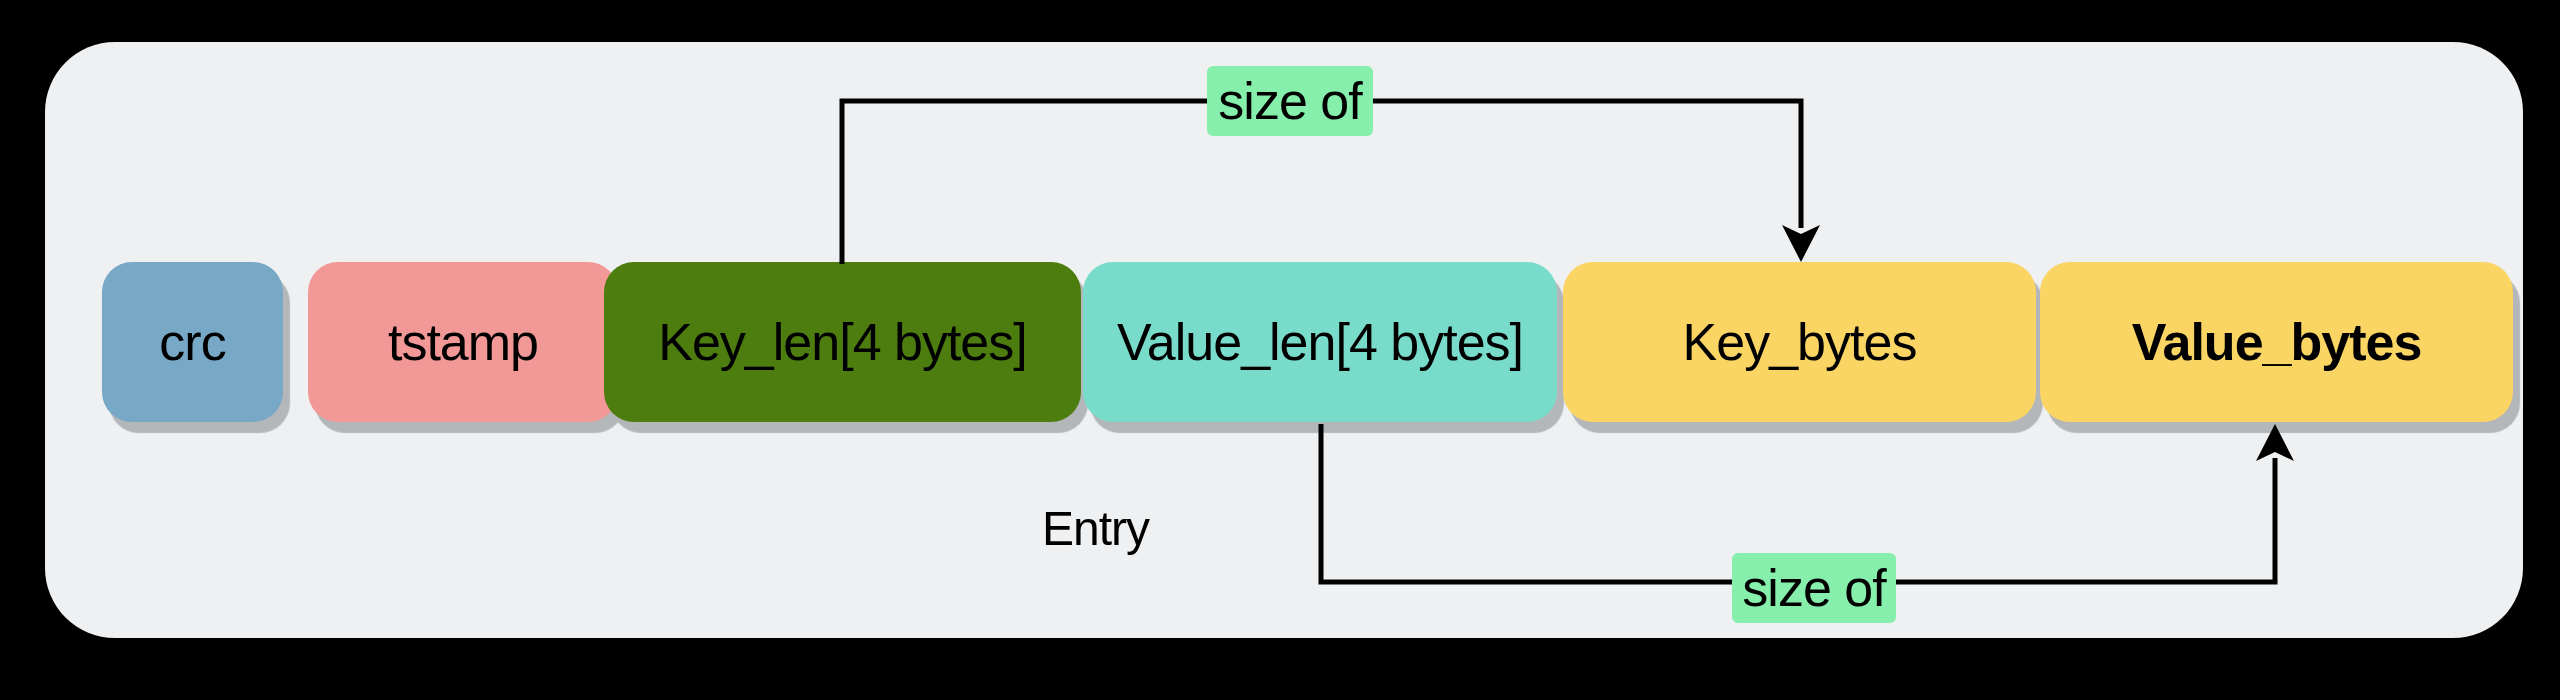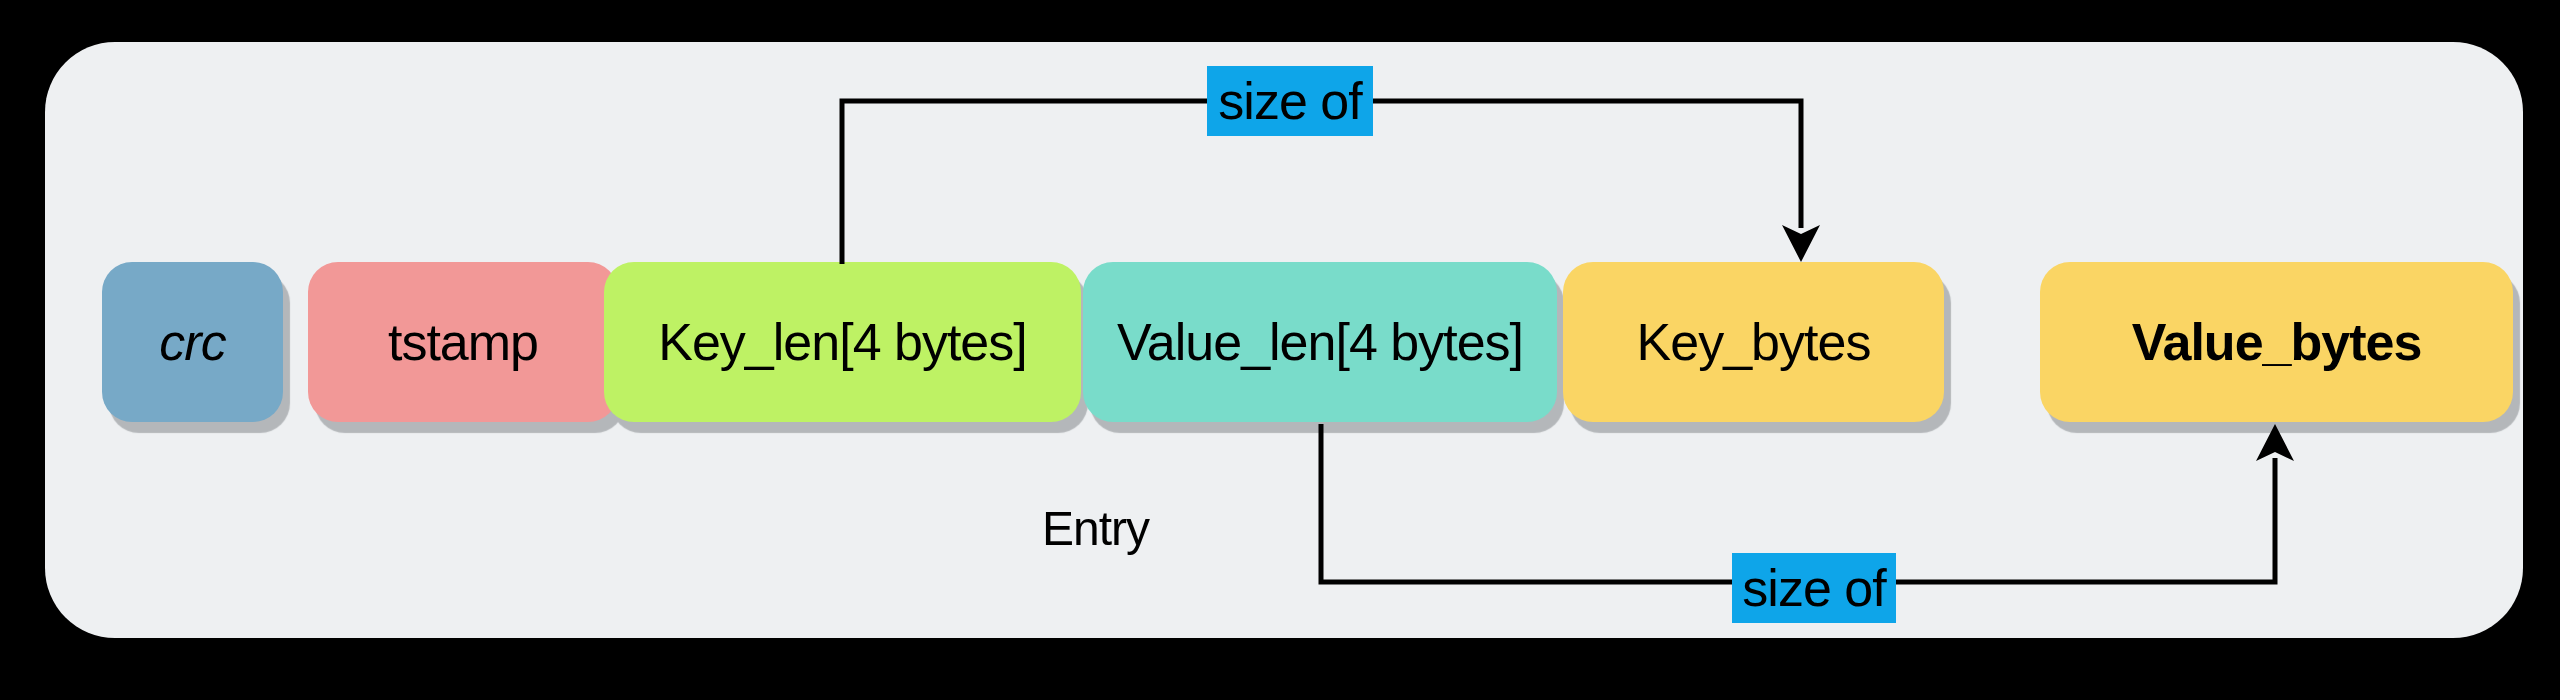--- a/index.html
+++ b/index.html
@@ -36,67 +36,68 @@
     justify-content: center;
     color: #000000;
     font-size: 52px;
     letter-spacing: -1px;
     white-space: nowrap;
   }
   .fbox-crc        { left: 102px;  width: 181px; }
   .fbox-tstamp     { left: 308px;  width: 310px; }
   .fbox-keylen     { left: 604px;  width: 477px; }
   .fbox-valuelen   { left: 1083px; width: 474px; }
-  .fbox-keybytes   { left: 1563px; width: 381px; }
+  .fbox-keybytes   { left: 1563px; width: 473px; }
   .fbox-valuebytes { left: 2040px; width: 473px; }
   .arrows {
     position: absolute;
     left: 0;
     top: 0;
     width: 2560px;
     height: 700px;
     pointer-events: none;
   }
   .sizeof-label {
     position: absolute;
-    background: #0ea5e9;
+    background: #86efac;
     color: #000000;
     font-size: 52px;
     letter-spacing: -1px;
     display: flex;
     align-items: center;
     justify-content: center;
     white-space: nowrap;
+    border-radius: 6px;
   }
   .sizeof-top    { left: 1207px; top: 66px;  width: 166px; height: 70px; }
   .sizeof-bottom { left: 1732px; top: 553px; width: 164px; height: 70px; }
   .entry-title {
     position: absolute;
     left: 1042px;
     top: 501px;
     font-size: 48px;
     letter-spacing: -1px;
     color: #000000;
     white-space: nowrap;
   }
 </style>
 </head>
 <body style="background-color: rgb(0, 0, 0);">
 
 <div class="stage">
 
   <div class="panel" style="background-color: rgb(238, 240, 242);"></div>
 
-  <div class="fbox fbox-crc" style="background-color: rgb(119, 169, 199); font-style: italic;">
+  <div class="fbox fbox-crc" style="background-color: rgb(119, 169, 199);">
     <span>crc</span>
   </div>
   <div class="fbox fbox-tstamp" style="background-color: rgb(242, 152, 151);">
     <span>tstamp</span>
   </div>
-  <div class="fbox fbox-keylen" style="background-color: #bef264;">
+  <div class="fbox fbox-keylen" style="background-color: #4d7c0f;">
     <span>Key_len[4 bytes]</span>
   </div>
   <div class="fbox fbox-valuelen" style="background-color: rgb(121, 220, 202); align-items: center;">
     <span>Value_len[4 bytes]</span>
   </div>
   <div class="fbox fbox-keybytes" style="background-color: rgb(250, 213, 100);">
     <span>Key_bytes</span>
   </div>
   <div class="fbox fbox-valuebytes" style="background-color: rgb(250, 213, 100); font-weight: bold;">
     <span>Value_bytes</span>

